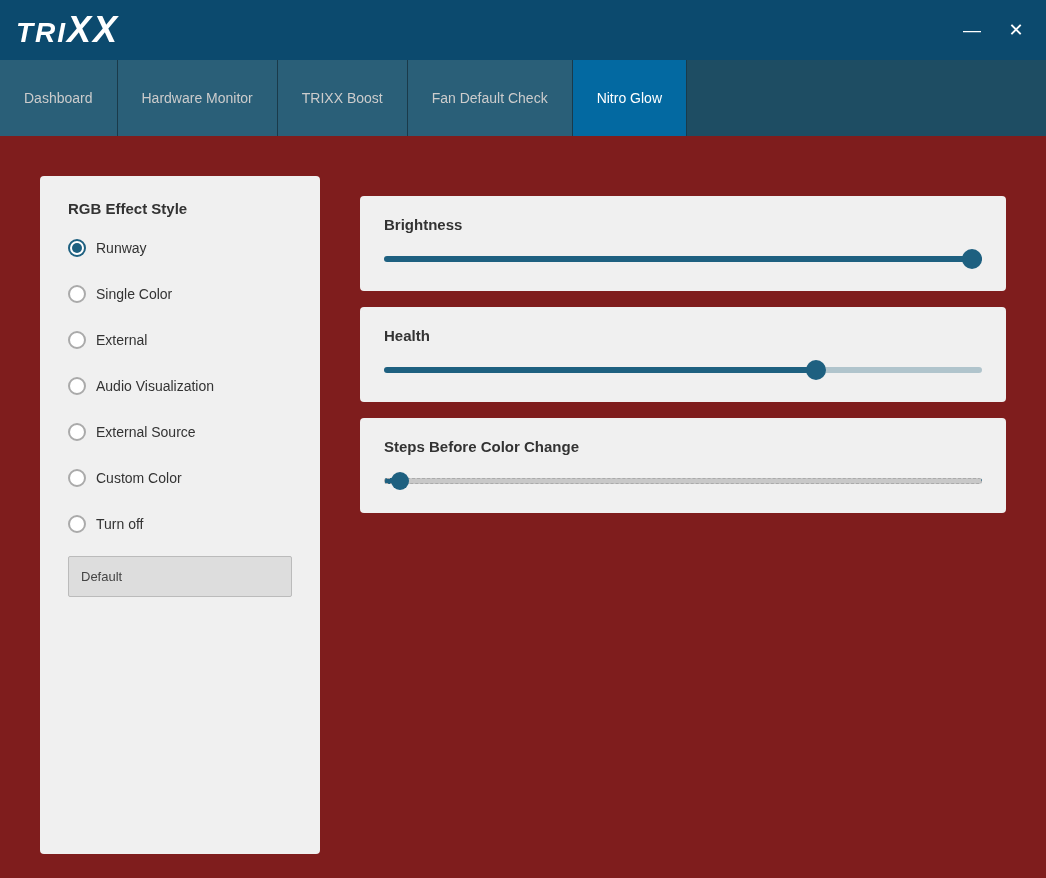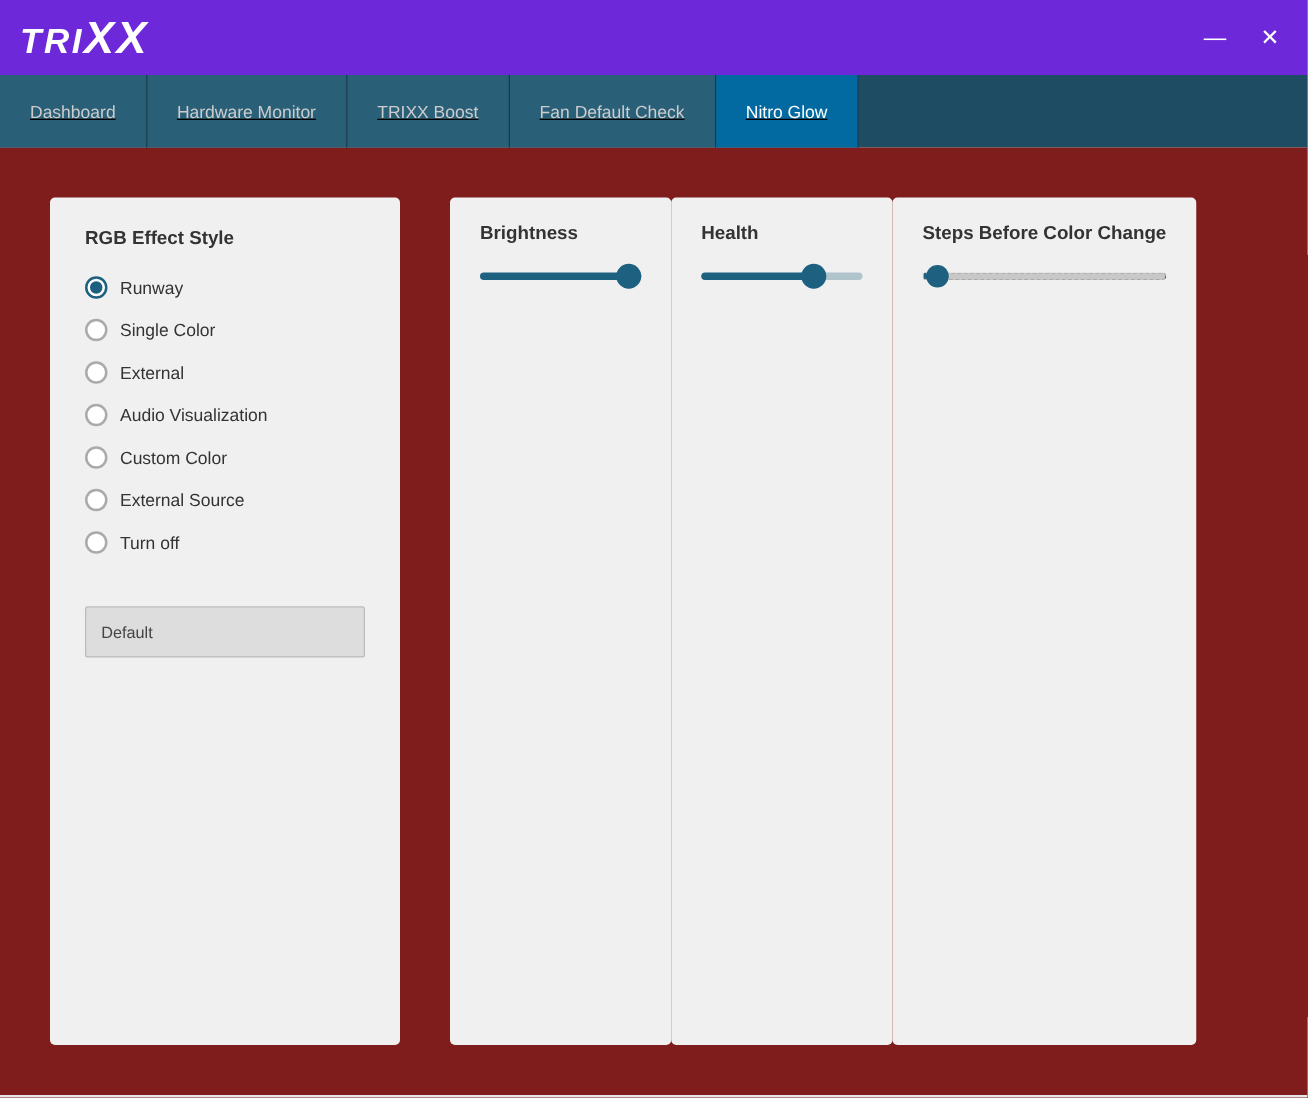--- a/index.html
+++ b/index.html
@@ -6,21 +6,21 @@
     body {
       width: 1046px;
       height: 878px;
       font-family: 'Segoe UI', Arial, sans-serif;
       background: #e8e8e8;
       overflow: hidden;
     }
 
     
     #titlebar {
-      background: #6d28d9;
+      background: #0c4a6e;
       height: 60px;
       display: flex;
       align-items: center;
       padding: 0 16px;
       justify-content: space-between;
     }
 
     #logo {
       display: flex;
       align-items: center;
@@ -52,24 +52,23 @@
       width: 28px;
       height: 28px;
       display: flex;
       align-items: center;
       justify-content: center;
     }
 
     
     #navbar {
       background: #1e4d63;
-      height: 58px;
+      height: 76px;
       display: flex;
       align-items: stretch;
-      text-decoration: underline;
     }
 
     .nav-tab {
       padding: 0 24px;
       display: flex;
       align-items: center;
       justify-content: center;
       color: #ccc;
       font-size: 14px;
       cursor: pointer;
@@ -109,22 +108,22 @@
     .section-title {
       font-size: 15px;
       font-weight: 600;
       color: #333;
       margin-bottom: 18px;
     }
 
     .radio-group {
       display: flex;
       flex-direction: column;
-      gap: 8px;
-      margin-bottom: 38px;
+      gap: 20px;
+      margin-bottom: 19px;
     }
 
     .radio-item {
       display: flex;
       align-items: center;
       gap: 10px;
       padding: 4px 0;
       cursor: pointer;
     }
 
@@ -172,22 +171,23 @@
       cursor: pointer;
       border-radius: 2px;
       width: 100%;
       text-align: left;
     }
 
     
     .right-panel {
       flex: 1;
       display: flex;
-      flex-direction: row;
-      gap: 0;
+      flex-direction: column;
+      gap: 16px;
+      margin-top: 20px;
     }
 
     .slider-card {
       background: #f0f0f0;
       border-radius: 4px;
       padding: 20px 24px 22px;
     }
 
     .slider-label {
       font-size: 15px;
@@ -304,26 +304,26 @@
       </label>
 
 
       <label class="radio-item">
         <input type="radio" name="rgb-effect" style="">
         <span class="radio-label">Audio Visualization</span>
       </label>
 
       <label class="radio-item">
         <input type="radio" name="rgb-effect" style="">
+        <span class="radio-label">External Source</span>
+      </label>
+
+      <label class="radio-item">
+        <input type="radio" name="rgb-effect" style="">
         <span class="radio-label">Custom Color</span>
-      </label>
-
-      <label class="radio-item">
-        <input type="radio" name="rgb-effect" style="">
-        <span class="radio-label">External Source</span>
       </label>
 
       <label class="radio-item">
         <input type="radio" name="rgb-effect" style="">
         <span class="radio-label">Turn off</span>
       </label>
 
     </div>
     <button class="default-btn">Default</button>
   </div>

